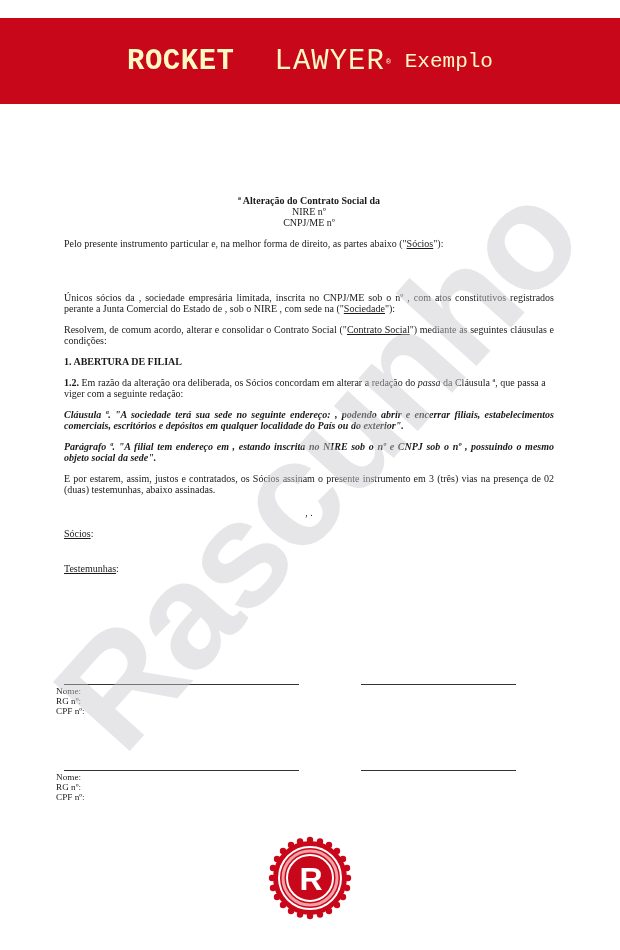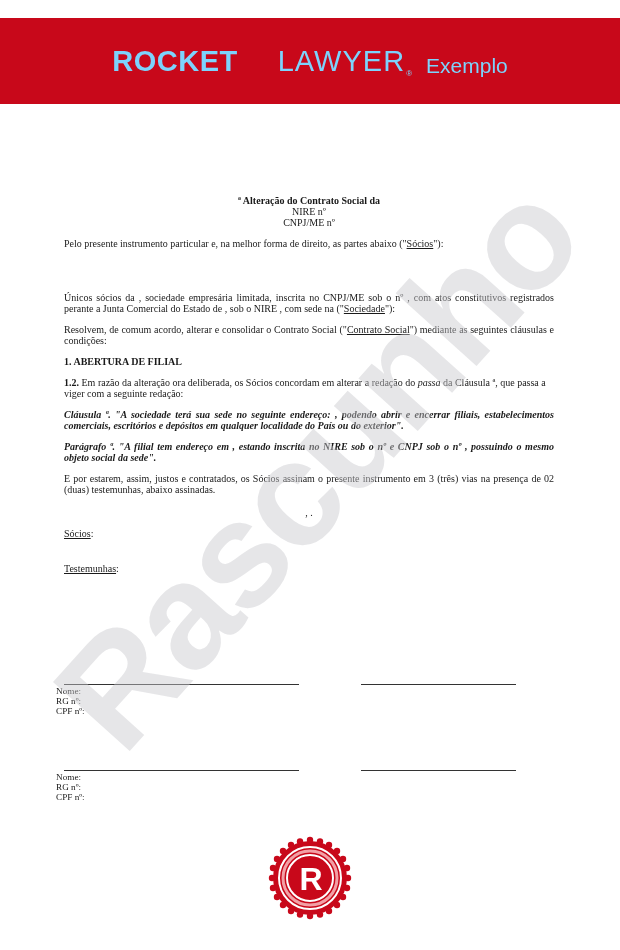--- a/index.html
+++ b/index.html
@@ -1,18 +1,18 @@
 <!DOCTYPE html>
 <html><head>
 <meta charset="utf-8">
 <style>
   html, body { margin:0; padding:0; }
   body { width:620px; height:950px; background:#ffffff; position:relative; overflow:hidden; font-family:"Liberation Serif", serif; color:#1a1a1a; }
   .banner { position:absolute; left:0; top:18px; width:620px; height:86px; background:#c8081a; display:flex; align-items:center; justify-content:center; }
-  .brand { display:flex; align-items:flex-end; color:#7dd3fc; font-family:Liberation Sans, sans-serif; }
+  .brand { display:flex; align-items:center; color:#fef9c3; font-family:Liberation Mono, monospace; }
   .brand-bold { font-weight:bold; font-size:29px; letter-spacing:0.5px; }
   .brand-light { font-weight:normal; font-size:29px; letter-spacing:1px;margin-left:40px; }
   .brand-reg { font-size:8px; margin-left:1px; margin-right:14px; }
   .brand-example { font-size:21px; font-weight:normal; }
   .doc { position:absolute; left:64px; top:195px; width:490px; font-size:10px; line-height:11px; }
   .center { text-align:center; }
   .bold { font-weight:bold; }
   .justify { text-align:justify; }
   p { margin:0; }
   .u { text-decoration:underline; }

